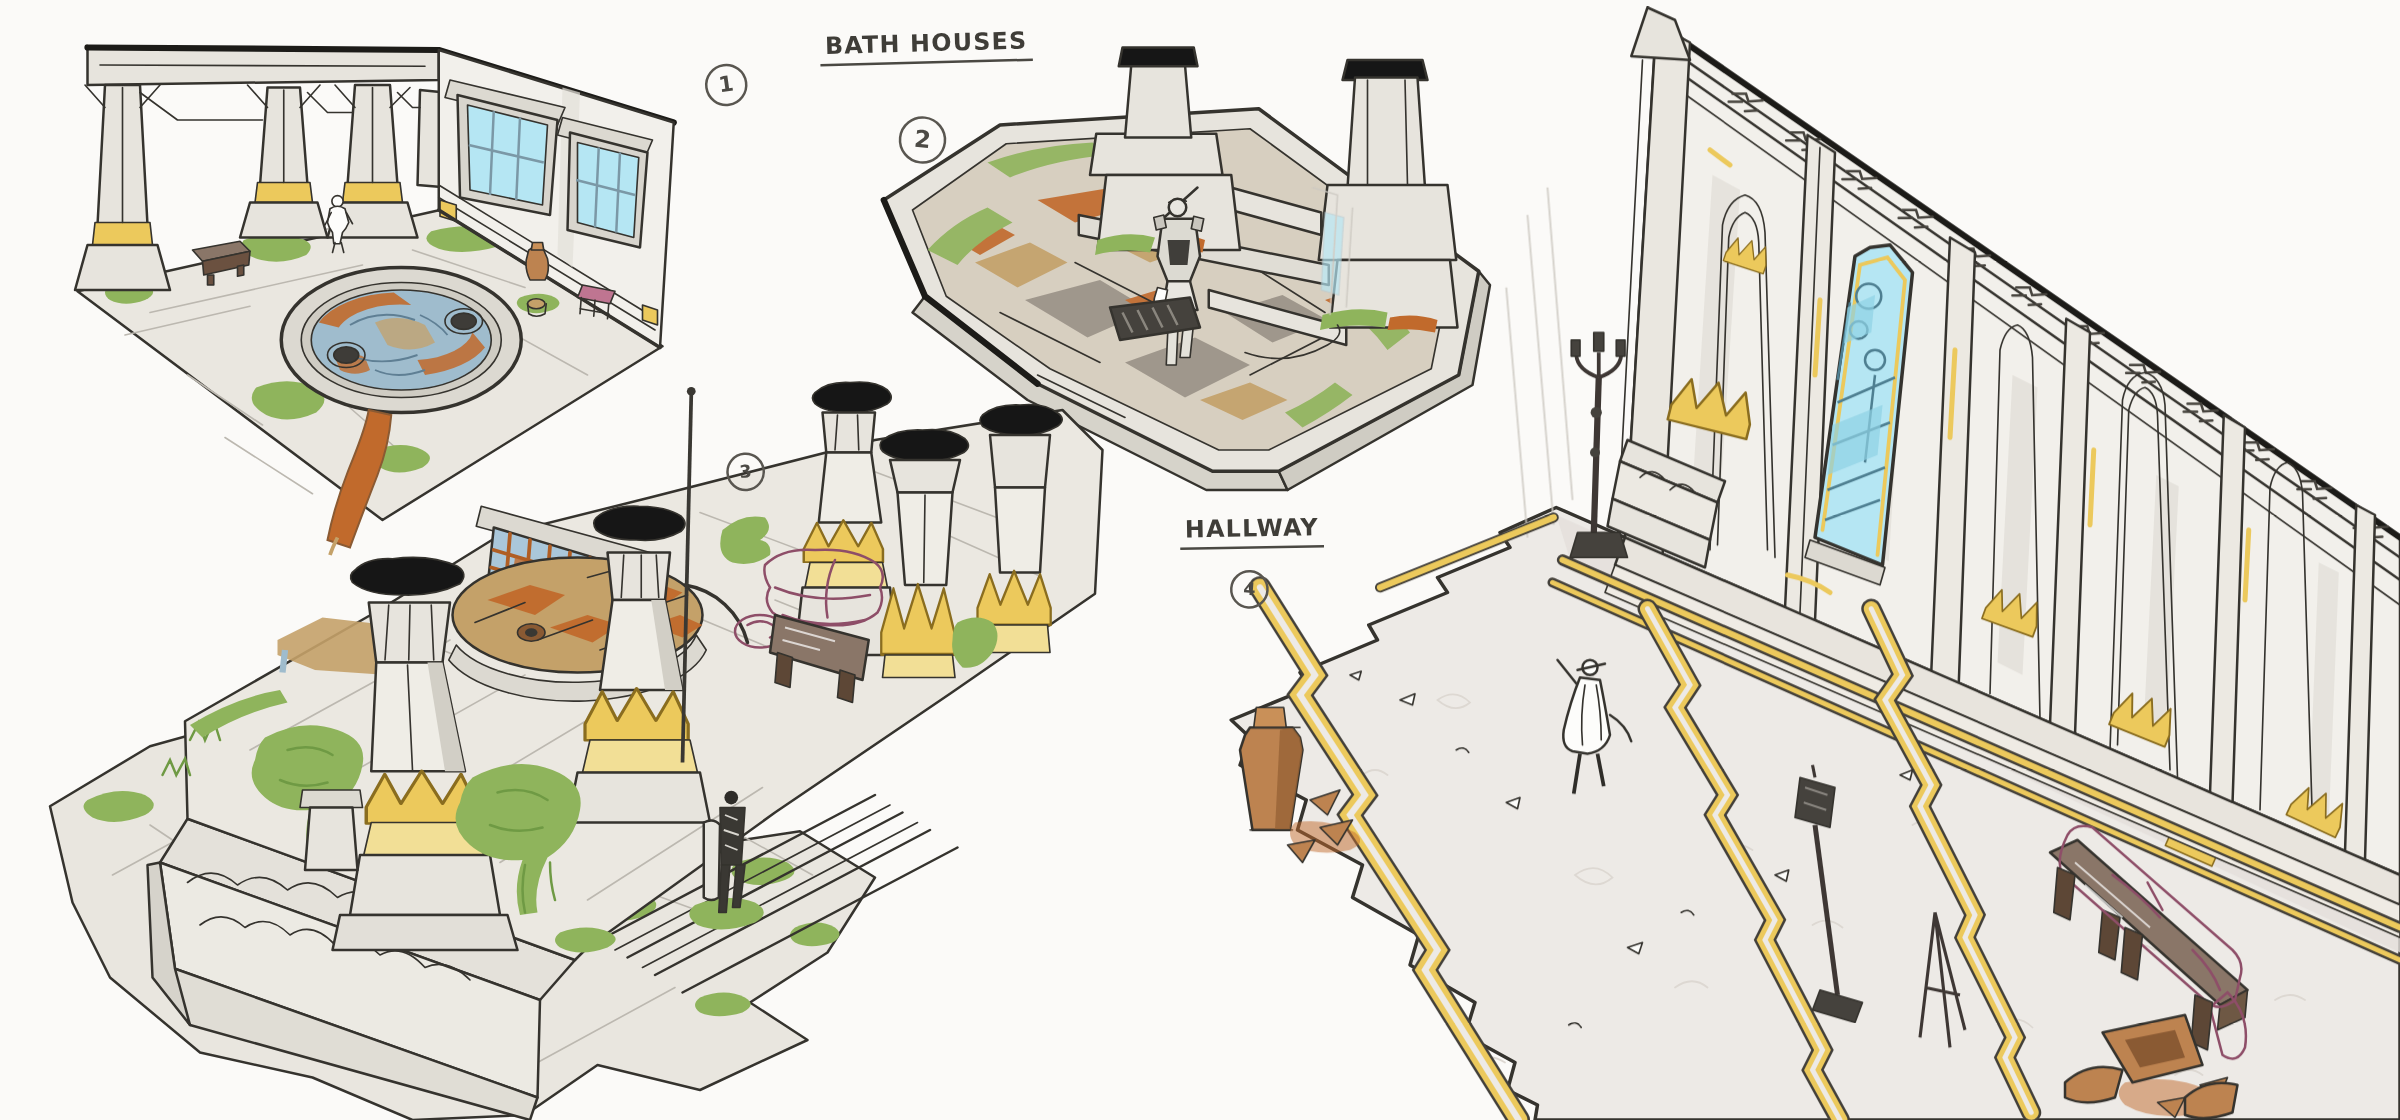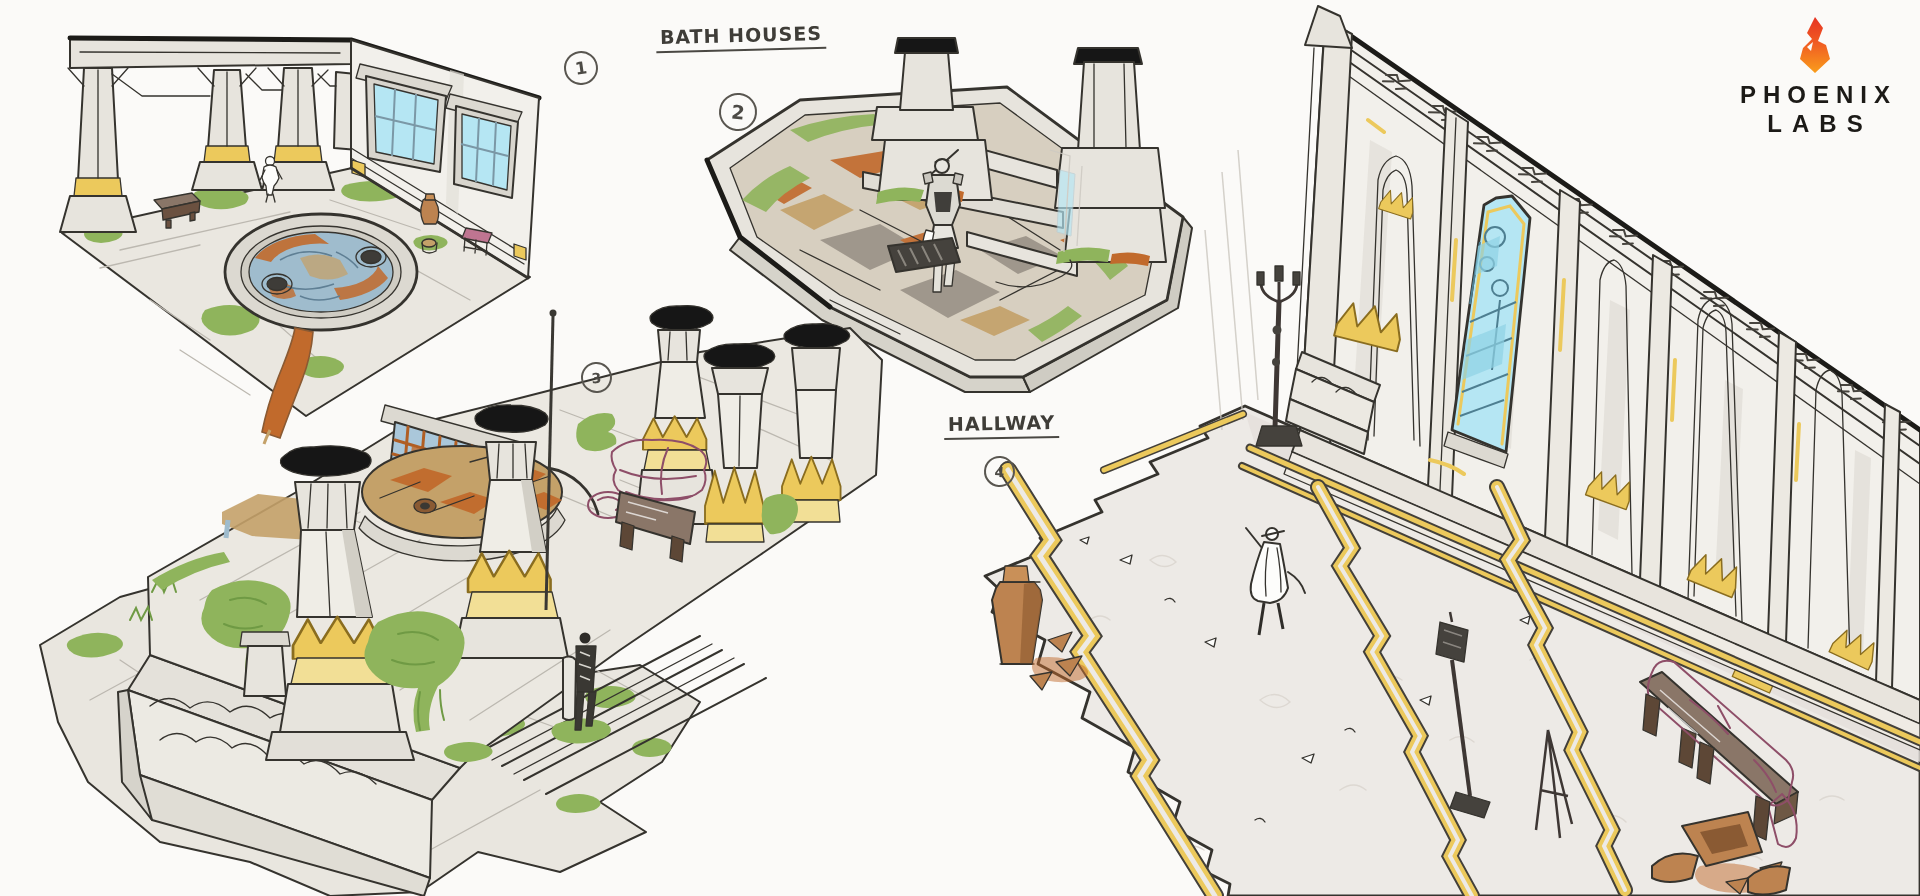--- a/index.html
+++ b/index.html
@@ -543,29 +543,14 @@
 <span class="hand" id="bathLabel" style="left:656px;top:24px;font-size:19px;transform:rotate(-1.5deg);">BATH HOUSES</span>
 
 <span class="marker" id="m2" style="left:719px;top:93px;width:34px;height:34px;font-size:19px;transform:rotate(6deg);">2</span>
 
 <span class="marker" id="m3" style="left:581px;top:362px;width:27px;height:27px;font-size:14px;transform:rotate(-5deg);">3</span>
 
 <span class="hand" id="hallLabel" style="left:944px;top:412px;font-size:19px;transform:rotate(-1deg);">HALLWAY</span>
 
 <span class="marker" id="m4" style="left:984px;top:456px;width:27px;height:27px;font-size:14px;transform:rotate(4deg);">4</span>
 
-<div class="logo">
-  <svg class="flame" width="42" height="58" viewBox="0 0 42 58">
-    <defs>
-      <linearGradient id="flameGrad" x1="0" y1="0" x2="0" y2="1">
-        <stop offset="0" stop-color="#e63323"></stop>
-        <stop offset="0.45" stop-color="#f05a22"></stop>
-        <stop offset="1" stop-color="#f99d1c"></stop>
-      </linearGradient>
-    </defs>
-    <path fill="url(#flameGrad)" d="M21,1 L13,17 L18,23 L9,32 L6,43 L21,57 L36,43 L32,29 L24,25 L29,12 Z"></path>
-    <path fill="var(--paper)" d="M13,31 L19,26 L17,35 Z"></path>
-  </svg>
-  <div class="logo-line1">PHOENIX</div>
-  <div class="logo-line2">LABS</div>
+
 </div>
 
-</div>
-
 </body></html>

